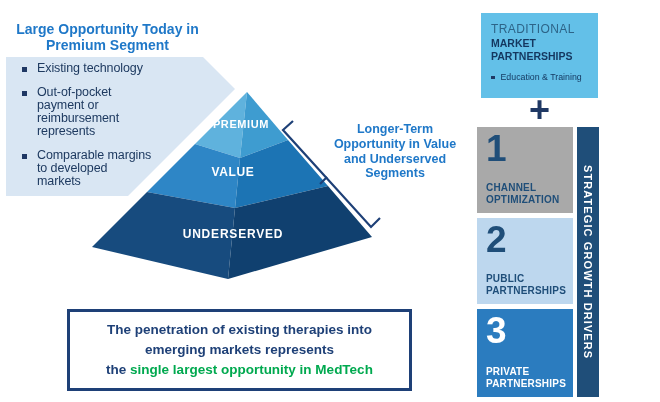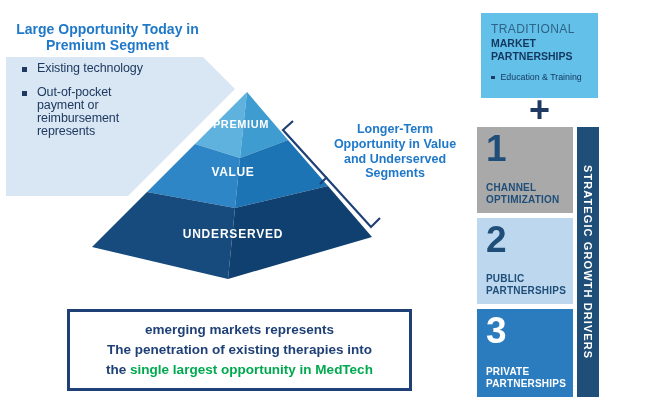--- a/index.html
+++ b/index.html
@@ -87,30 +87,36 @@
       <span class="sq"></span>
       <span class="b-text preline">Existing technology</span>
     </div>
     <div class="b-row gap2">
       <span class="sq"></span>
       <span class="b-text preline">Out-of-pocket
 payment or
 reimbursement
 represents</span>
     </div>
+    <div class="b-row">
+      <span class="sq"></span>
+      <span class="b-text preline">Comparable margins
+to developed
+markets</span>
+    </div>
   </div>
 
   <div class="abs txt-layer callout preline">Longer-Term
 Opportunity in Value
 and Underserved
 Segments</div>
 
   <div class="abs txt-layer conclusion">
+    <div>The penetration of existing therapies into</div>
     <div>emerging markets represents</div>
-    <div>The penetration of existing therapies into</div>
     <div><span>the </span><span class="green-txt">single largest opportunity in MedTech</span></div>
   </div>
 
   <div class="abs txt-layer sky-box">
     <div class="kicker">TRADITIONAL</div>
     <div class="sky-title preline">MARKET
 PARTNERSHIPS</div>
     <div class="sky-bullets">
       <div class="sb-row">
         <span class="sb-sq"></span>

